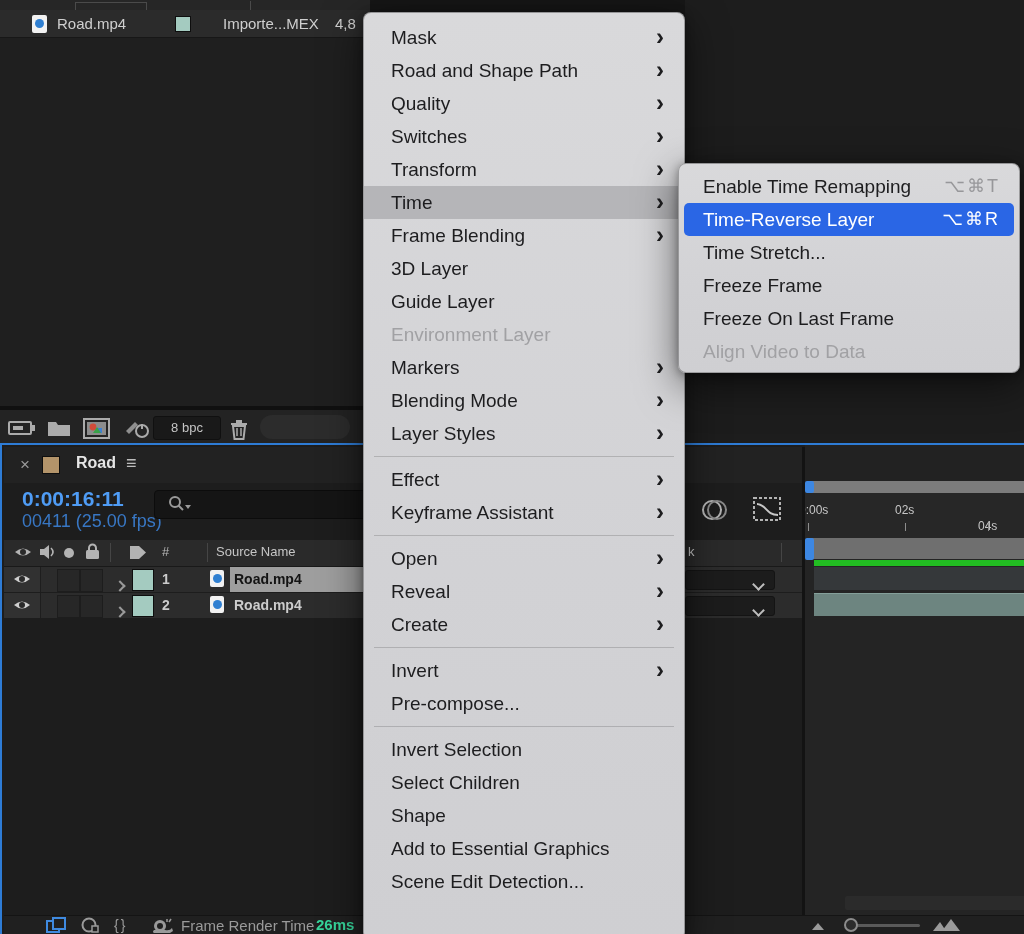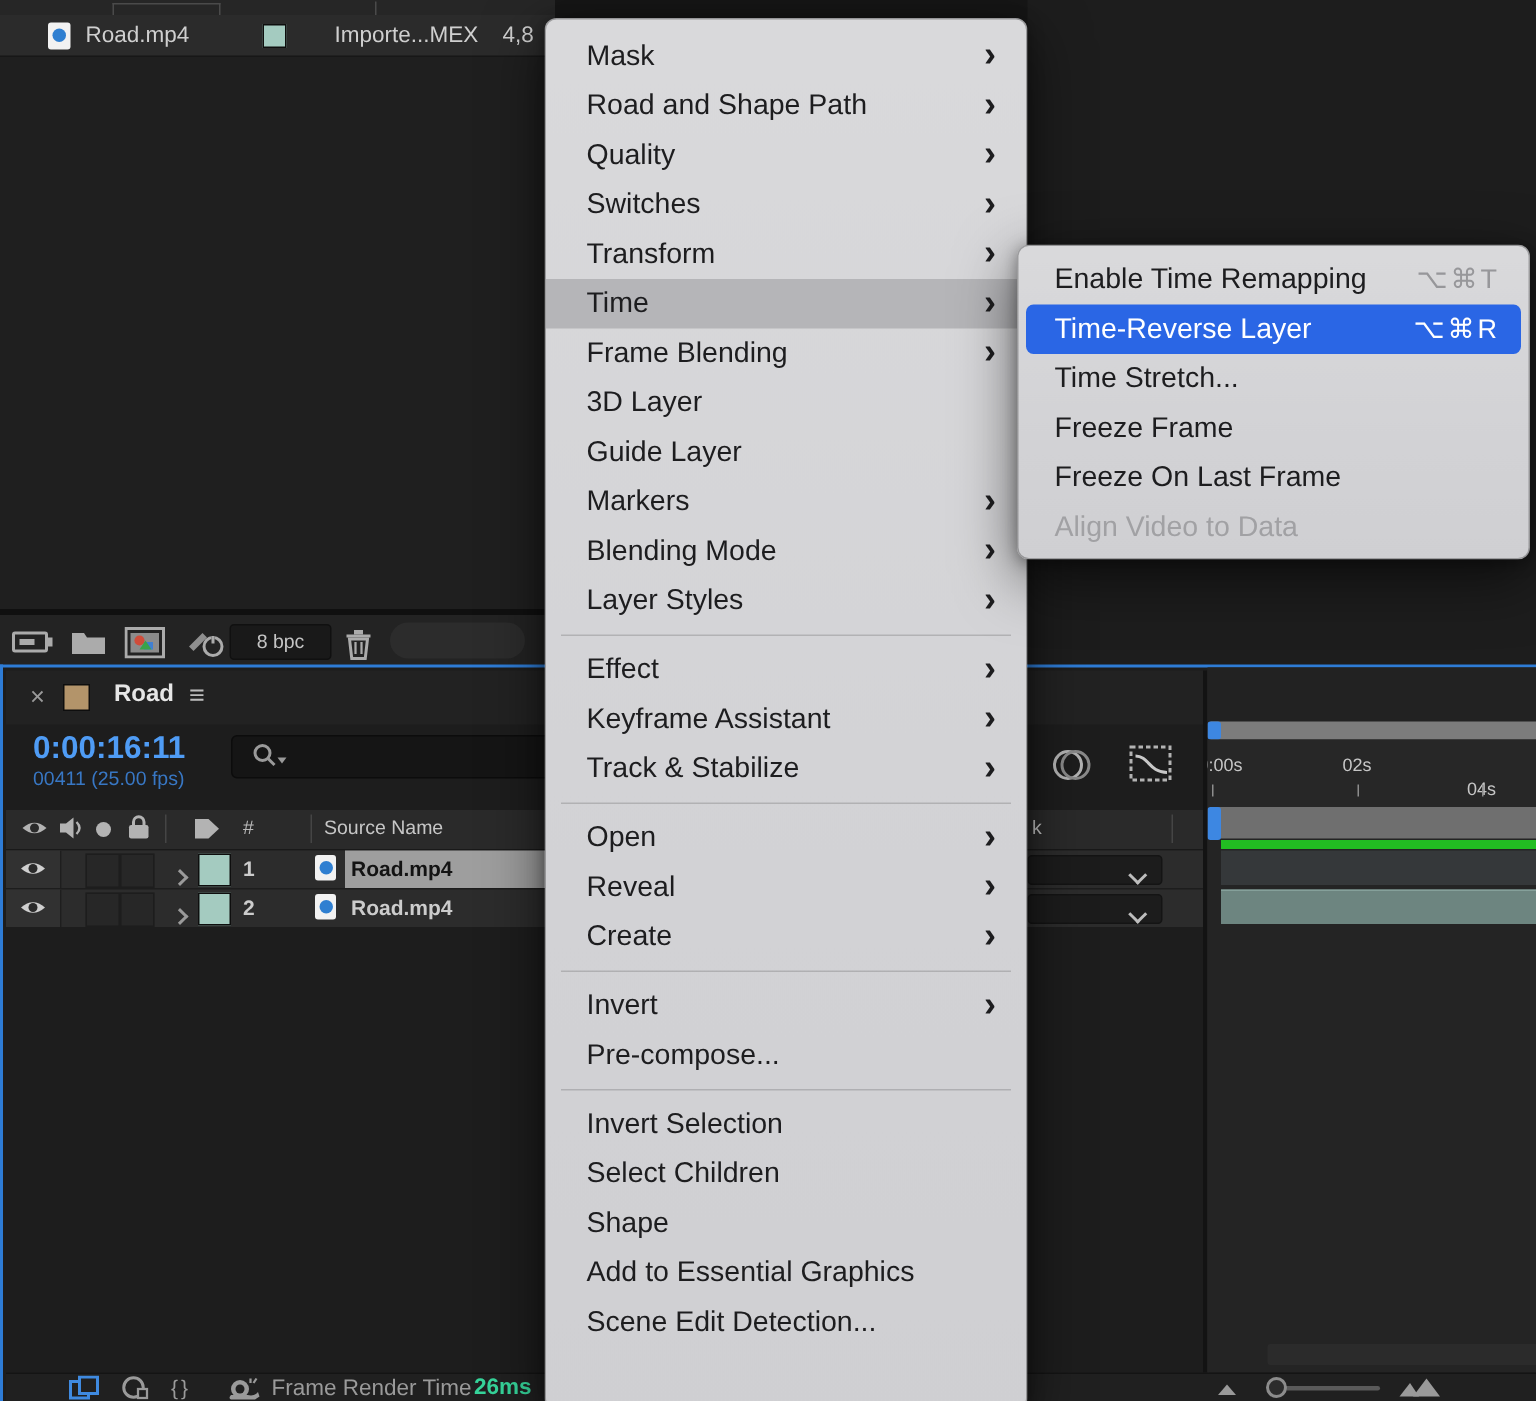--- a/index.html
+++ b/index.html
@@ -19,21 +19,21 @@
   
   .ptb{position:absolute;left:0;top:406px;width:363px;height:37px;background:#232323;border-top:4px solid #101010}
   .tbico{position:absolute;top:8px;color:#ababab}
   .bitdepth{position:absolute;left:153px;top:6px;width:66px;height:22px;background:#191919;border:1px solid #101010;border-radius:3px;color:#c4c4c4;font-size:13px;text-align:center;line-height:22px}
   .pill{position:absolute;left:260px;top:5px;width:90px;height:24px;border-radius:12px;background:#2c2c2c}
 
   
   .tl{position:absolute;left:0;top:443px;width:1024px;height:491px;background:#1d1d1d;border-top:2px solid #2e7cd6;border-left:2px solid #2e7cd6;box-sizing:border-box}
   .tabbar{position:absolute;left:2px;top:2px;width:800px;height:36px;background:#222}
   .tcode{color:#4f9cf5;font-weight:bold;font-size:21px}
-  .tsub{color:#3877c4;font-size:13px}
+  .tsub{color:#3877c4;font-size:18px}
   .searchbox{position:absolute;left:152px;top:45px;width:240px;height:27px;background:#151515;border:1px solid #0c0c0c;border-radius:4px}
   .hdr{position:absolute;left:2px;top:95px;width:798px;height:26px;background:#2a2a2a;border-bottom:1px solid #191919}
   .lrow{position:absolute;left:2px;width:798px;height:25px;background:#2c2c2c}
   .lrow .eyecell{position:absolute;left:0;top:0;width:36px;height:25px;background:#313131;border-right:1px solid #1e1e1e}
   .box{position:absolute;top:2px;width:21px;height:21px;background:#272727;border:1px solid #1d1d1d}
   .chevR{display:inline-block;width:6px;height:6px;border-right:2px solid #9a9a9a;border-bottom:2px solid #9a9a9a;transform:rotate(-45deg)}
   .chevD{display:inline-block;width:7px;height:7px;border-right:2px solid #bdbdbd;border-bottom:2px solid #bdbdbd;transform:rotate(45deg)}
   .lsw{position:absolute;top:2px;width:20px;height:20px;background:#a4cbc0;border:1px solid #0e0e0e}
   .lname{position:absolute;top:0;height:25px;font-size:14px;line-height:25px;padding-left:4px}
   .sel-name{background:#9e9e9e;color:#131313;font-weight:bold}
@@ -312,27 +312,27 @@
 <nav class="menu" style="left:363px;top:12px;width:322px;height:928px">
   <div class="mi"><span>Mask</span><span class="mi-arrow"></span></div>
   <div class="mi"><span>Road and Shape Path</span><span class="mi-arrow"></span></div>
   <div class="mi"><span>Quality</span><span class="mi-arrow"></span></div>
   <div class="mi"><span>Switches</span><span class="mi-arrow"></span></div>
   <div class="mi"><span>Transform</span><span class="mi-arrow"></span></div>
   <div class="mi hl"><span>Time</span><span class="mi-arrow"></span></div>
   <div class="mi"><span>Frame Blending</span><span class="mi-arrow"></span></div>
   <div class="mi"><span>3D Layer</span></div>
   <div class="mi"><span>Guide Layer</span></div>
+  <div class="mi dis"><span>Environment Layer</span></div>
   <div class="mi"><span>Markers</span><span class="mi-arrow"></span></div>
   <div class="mi"><span>Blending Mode</span><span class="mi-arrow"></span></div>
   <div class="mi"><span>Layer Styles</span><span class="mi-arrow"></span></div>
   <div class="msep"></div>
   <div class="mi"><span>Effect</span><span class="mi-arrow"></span></div>
   <div class="mi"><span>Keyframe Assistant</span><span class="mi-arrow"></span></div>
-  <div class="mi"><span>Track &amp; Stabilize</span><span class="mi-arrow"></span></div>
   <div class="msep"></div>
   <div class="mi"><span>Open</span><span class="mi-arrow"></span></div>
   <div class="mi"><span>Reveal</span><span class="mi-arrow"></span></div>
   <div class="mi"><span>Create</span><span class="mi-arrow"></span></div>
   <div class="msep"></div>
   <div class="mi"><span>Invert</span><span class="mi-arrow"></span></div>
   <div class="mi"><span>Pre-compose...</span></div>
   <div class="msep"></div>
   <div class="mi"><span>Invert Selection</span></div>
   <div class="mi"><span>Select Children</span></div>

